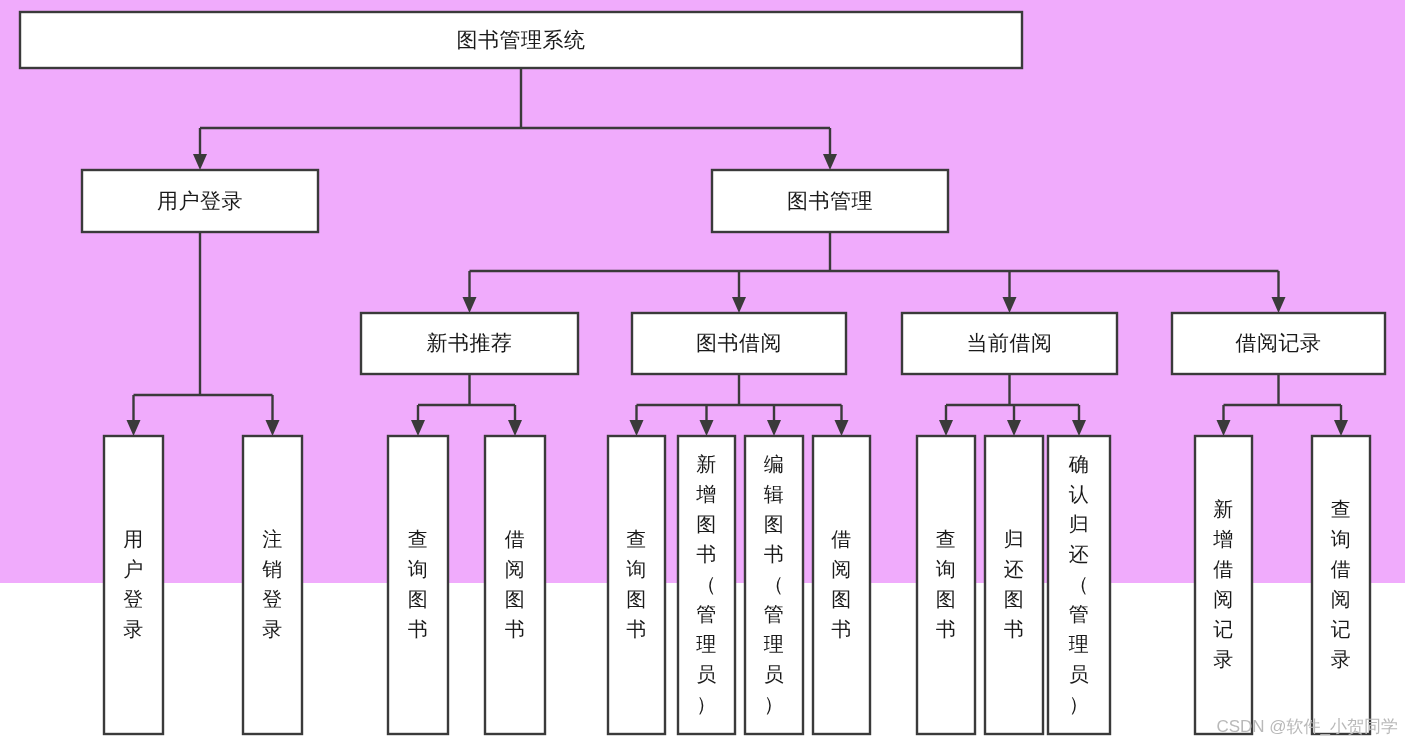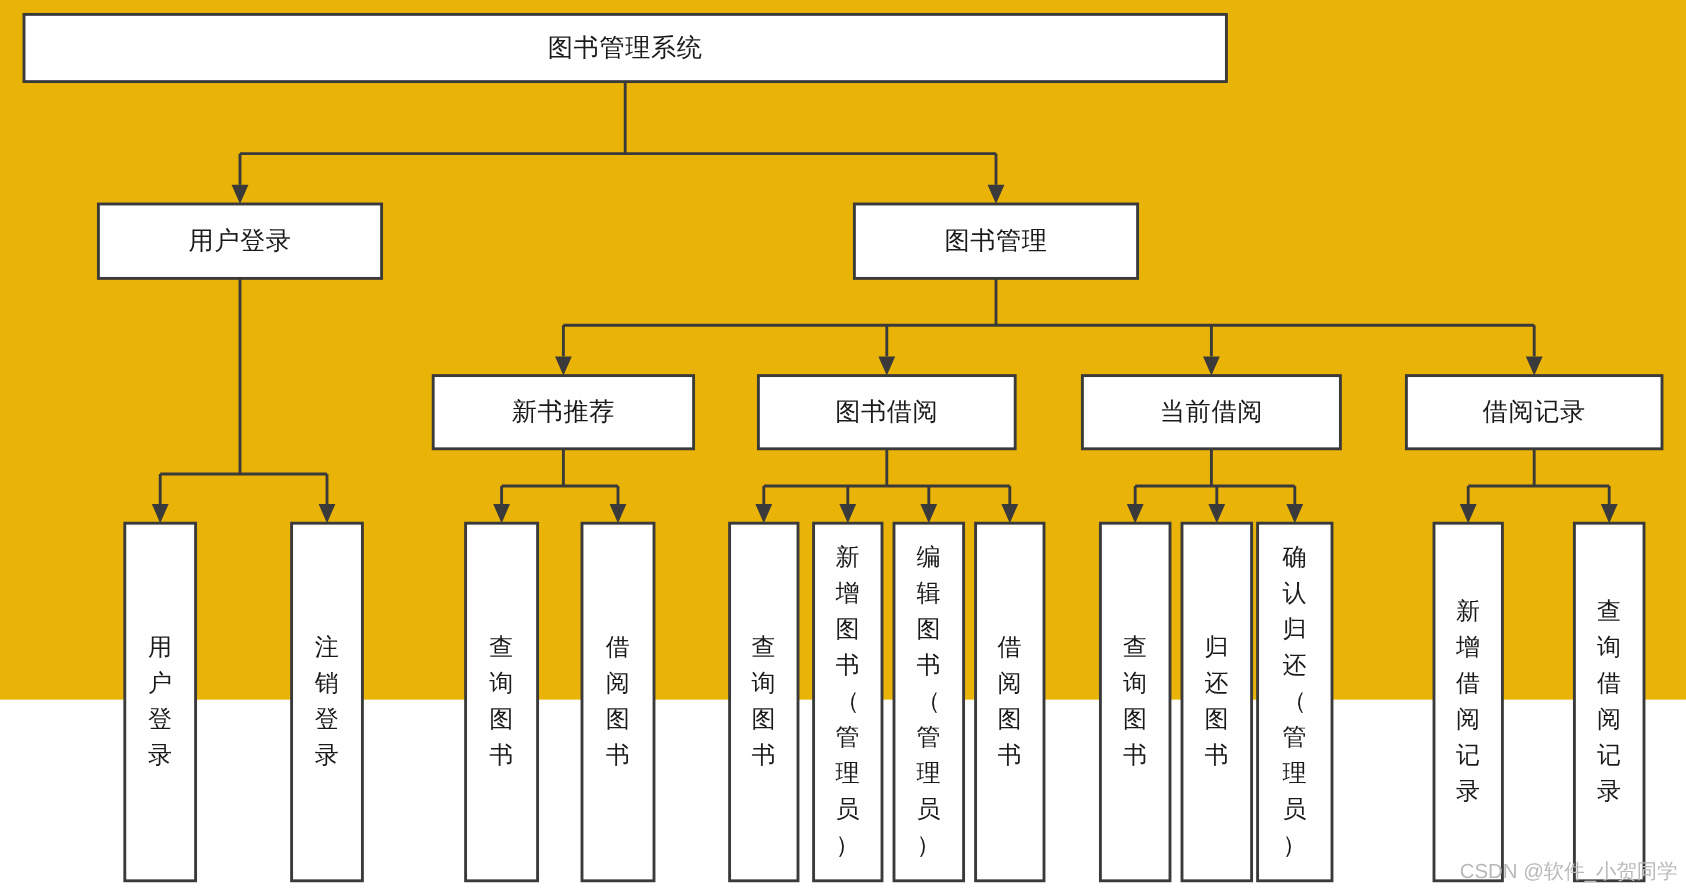--- a/index.html
+++ b/index.html
@@ -10,21 +10,21 @@
   body {
     width: 1405px;
     height: 747px;
     font-family: "Liberation Sans", "DejaVu Sans", sans-serif;
     overflow: hidden;
   }
   #diagram-root {
     position: relative;
     width: 1405px;
     height: 583px;
-    background: #eab308;
+    background: #f0abfc;
   }
   svg#tree-svg {
     position: absolute;
     left: 0;
     top: 0;
     width: 1405px;
     height: 747px;
     display: block;
   }
   .node-box {

